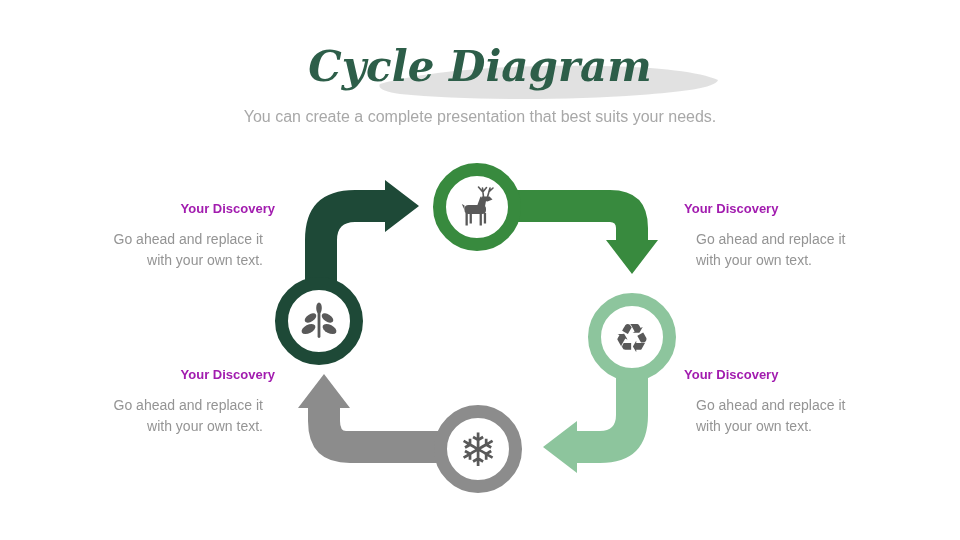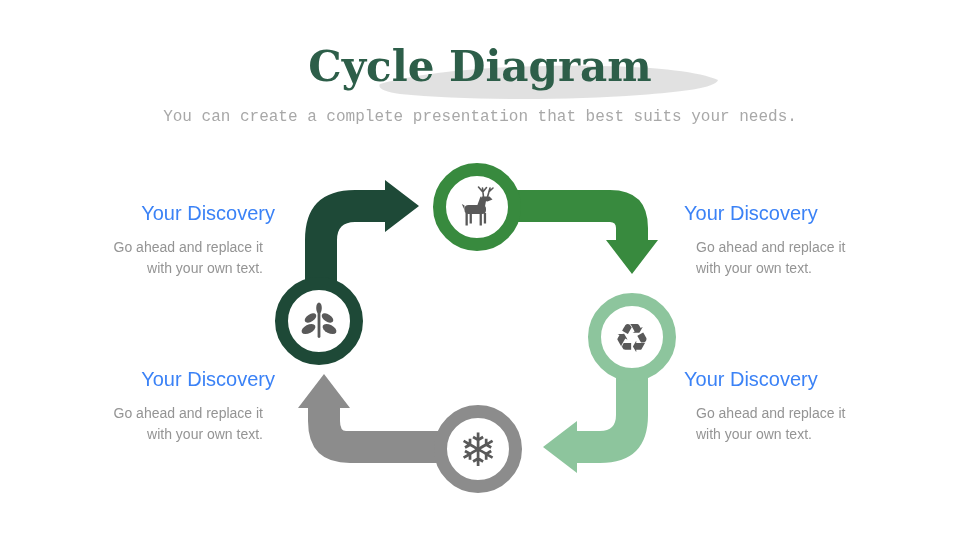--- a/index.html
+++ b/index.html
@@ -3,30 +3,30 @@
 <meta charset="utf-8">
 <style>
   html,body{margin:0;padding:0;background:#ffffff;}
   .slide{
     position:relative;width:960px;height:540px;background:#ffffff;overflow:hidden;
     font-family:"Liberation Sans",sans-serif;
   }
   .title{
     position:absolute;top:44px;left:0;width:100%;text-align:center;z-index:2;margin:0;
     font-family:"DejaVu Serif",serif;font-weight:700;font-size:42px;line-height:1.1;
-    color:#2d5e49;letter-spacing:0px;
+    color:#2d5e49;letter-spacing:0px;font-style:italic;
   }
   .subtitle{
     position:absolute;top:108px;left:0;width:100%;text-align:center;z-index:2;margin:0;
-    font-size:16px;color:#a8a8a8;font-weight:400;font-family:Liberation Mono, monospace;
+    font-size:16px;color:#a8a8a8;font-weight:400;
   }
   .diagram-svg{position:absolute;left:0;top:0;z-index:1;}
   .label-block{position:absolute;width:200px;z-index:3;}
   .label-block h3{
-    margin:0 0 9px 0;font-size:20px;font-weight:400;color:#3b82f6;line-height:1.15;
+    margin:0 0 9px 0;font-size:13px;font-weight:700;color:#a21caf;line-height:1.15;
   }
   .label-block p{
     margin:12px;font-size:14px;color:#949494;line-height:1.5;
   }
   .pos-top-left{left:75px;top:202px;text-align:right;}
   .pos-top-right{left:684px;top:202px;text-align:left;}
   .pos-bottom-left{left:75px;top:368px;text-align:right;}
   .pos-bottom-right{left:684px;top:368px;text-align:left;}
   .svg-icon-text{font-family:"DejaVu Sans",sans-serif;}
 </style>

